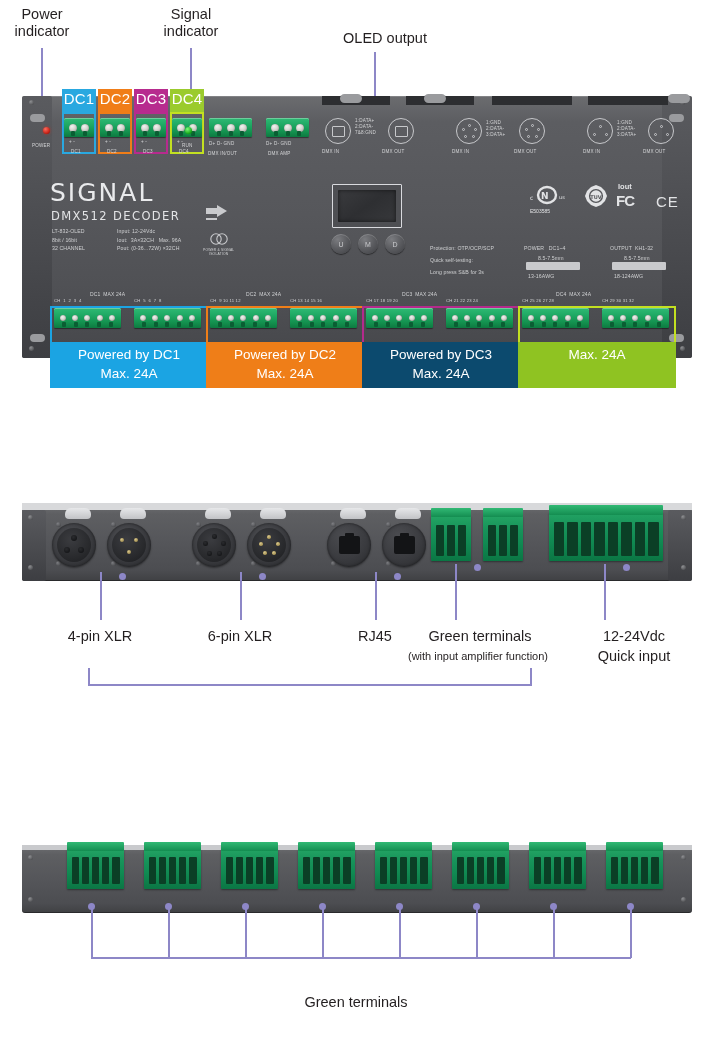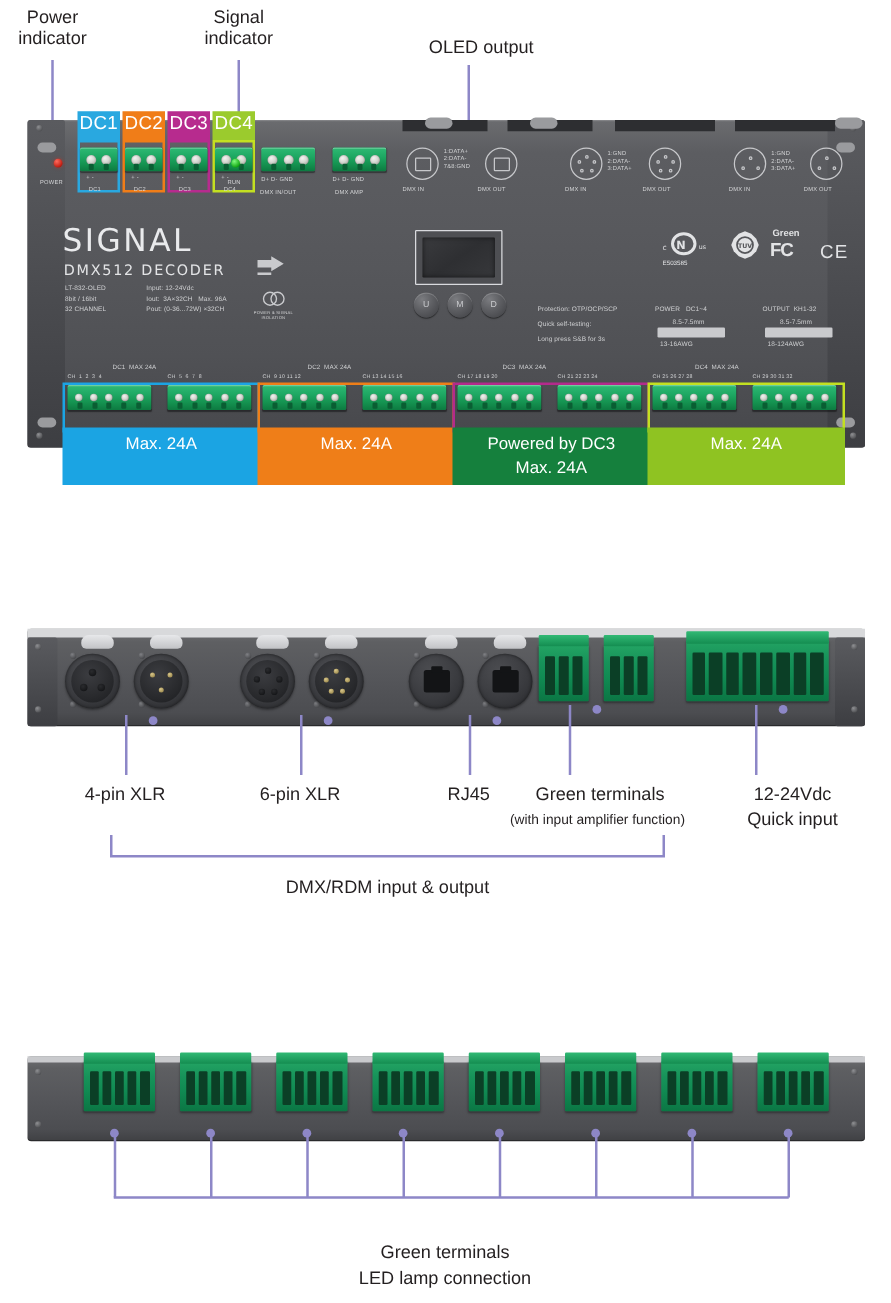--- a/index.html
+++ b/index.html
@@ -400,21 +400,21 @@
       </svg>
     </div>
     <div class="cert" style="left:508px;top:112px;font-size:5px;">E503585</div>
     <div class="abs" style="left:562px;top:88px;width:24px;height:24px;">
       <svg width="24" height="24" viewBox="0 0 24 24">
         <polygon points="12,1 17,3 21,7 23,12 21,17 17,21 12,23 7,21 3,17 1,12 3,7 7,3" fill="#e2e3e5"></polygon>
         <circle cx="12" cy="12" r="6.4" fill="none" stroke="#55565a" stroke-width="1.4"></circle>
         <text x="12" y="14.6" font-size="5" fill="#55565a" text-anchor="middle" font-family="DejaVu Sans" font-weight="bold">TUV</text>
       </svg>
     </div>
-    <div class="cert" style="left:596px;top:86px;font-size:7.5px;font-weight:bold;">Green</div>
+    <div class="cert" style="left:596px;top:86px;font-size:7.5px;font-weight:bold;">Iout</div>
     <div class="cert" style="left:594px;top:96px;font-size:15px;font-weight:bold;letter-spacing:-1px;">FC</div>
     <div class="cert" style="left:634px;top:97px;font-size:15px;letter-spacing:1px;">CE</div>
 
     <div class="spec" style="left:408px;top:148px;">Protection: OTP/OCP/SCP</div>
     <div class="spec" style="left:408px;top:160px;">Quick self-testing:</div>
     <div class="spec" style="left:408px;top:172px;">Long press S&amp;B for 3s</div>
 
     <div class="spec" style="left:502px;top:148px;">POWER   DC1~4</div>
     <div class="spec" style="left:516px;top:158px;">8.5-7.5mm</div>
     <div class="abs" style="left:504px;top:166px;width:54px;height:8px;background:#c9cacd;border-radius:1px;"></div>
@@ -570,30 +570,32 @@
     <div class="silk" style="left:424px;top:202px;font-size:4.2px;">CH 21 22 23 24</div>
     <div class="silk" style="left:500px;top:202px;font-size:4.2px;">CH 25 26 27 28</div>
     <div class="silk" style="left:580px;top:202px;font-size:4.2px;">CH 29 30 31 32</div>
 
     <div class="screw" style="left:7px;top:250px;"></div>
     <div class="screw" style="right:7px;top:250px;"></div>
   </div>
 
   <div class="plate-box" style="left:50px;top:306px;width:158px;height:40px;border-color:#1ba4e3;"></div>
   <div class="plate" style="left:50px;top:342px;width:158px;height:46px;background:#1ba4e3;">
+    <div>Powered by DC1</div>
     <div>Max. 24A</div>
   </div>
 
   <div class="plate-box" style="left:206px;top:306px;width:158px;height:40px;border-color:#ef7e18;"></div>
   <div class="plate" style="left:206px;top:342px;width:158px;height:46px;background:#ef7e18;">
+    <div>Powered by DC2</div>
     <div>Max. 24A</div>
   </div>
 
   <div class="plate-box" style="left:362px;top:306px;width:158px;height:40px;border-color:#b42a8c;"></div>
-  <div class="plate" style="left:362px;top:342px;width:158px;height:46px;background:#15803d;">
+  <div class="plate" style="left:362px;top:342px;width:158px;height:46px;background:#0c4a6e;">
     <div>Powered by DC3</div>
     <div>Max. 24A</div>
   </div>
 
   <div class="plate-box" style="left:518px;top:306px;width:158px;height:40px;border-color:#c3e021;"></div>
   <div class="plate" style="left:518px;top:342px;width:158px;height:46px;background:#8fc322;">
     <div>Max. 24A</div>
   </div>
 
   <div class="abs chassis" style="left:22px;top:503px;width:670px;height:78px;">
@@ -714,21 +716,20 @@
   <div class="abs callout-label" style="left:185px;top:628px;width:110px;">6-pin XLR</div>
   <div class="abs callout-label" style="left:335px;top:628px;width:80px;">RJ45</div>
   <div class="abs callout-label" style="left:400px;top:628px;width:160px;">Green terminals</div>
   <div class="abs" style="left:378px;top:649px;width:200px;font-size:11px;line-height:14px;text-align:center;color:#231f20;">(with input amplifier function)</div>
   <div class="abs callout-label" style="left:568px;top:628px;width:132px;">12-24Vdc</div>
   <div class="abs callout-label" style="left:568px;top:648px;width:132px;">Quick input</div>
 
   <div class="lead-h" style="left:88px;top:684px;width:444px;"></div>
   <div class="lead-v" style="left:88px;top:668px;height:17px;"></div>
   <div class="lead-v" style="left:530px;top:668px;height:17px;"></div>
-  <div class="abs callout-label" style="left:160px;top:702px;width:300px;font-size:14.5px;">DMX/RDM input &amp; output</div>
 
   <div class="abs chassis" style="left:22px;top:845px;width:670px;height:68px;">
     <div class="abs" style="left:0;top:0;width:670px;height:5px;background:#c9cacd;"></div>
     <div class="screw" style="left:6px;top:10px;"></div>
     <div class="screw" style="left:6px;top:52px;"></div>
     <div class="screw" style="right:6px;top:10px;"></div>
     <div class="screw" style="right:6px;top:52px;"></div>
 
     <div class="term-b" style="left:45px;top:4px;width:57px;height:40px;">
       <div class="cap" style="top:-7px;height:9px;"></div>
@@ -825,15 +826,14 @@
   <div class="lead-v" style="left:168px;top:906px;height:52px;"></div>
   <div class="lead-v" style="left:245px;top:906px;height:52px;"></div>
   <div class="lead-v" style="left:322px;top:906px;height:52px;"></div>
   <div class="lead-v" style="left:399px;top:906px;height:52px;"></div>
   <div class="lead-v" style="left:476px;top:906px;height:52px;"></div>
   <div class="lead-v" style="left:553px;top:906px;height:52px;"></div>
   <div class="lead-v" style="left:630px;top:906px;height:52px;"></div>
   <div class="lead-h" style="left:91px;top:957px;width:540px;"></div>
 
   <div class="abs callout-label" style="left:206px;top:994px;width:300px;font-size:14.5px;">Green terminals</div>
-  <div class="abs callout-label" style="left:206px;top:1015px;width:300px;font-size:14.5px;">LED lamp connection</div>
 
 </div>
 
 </body></html>

